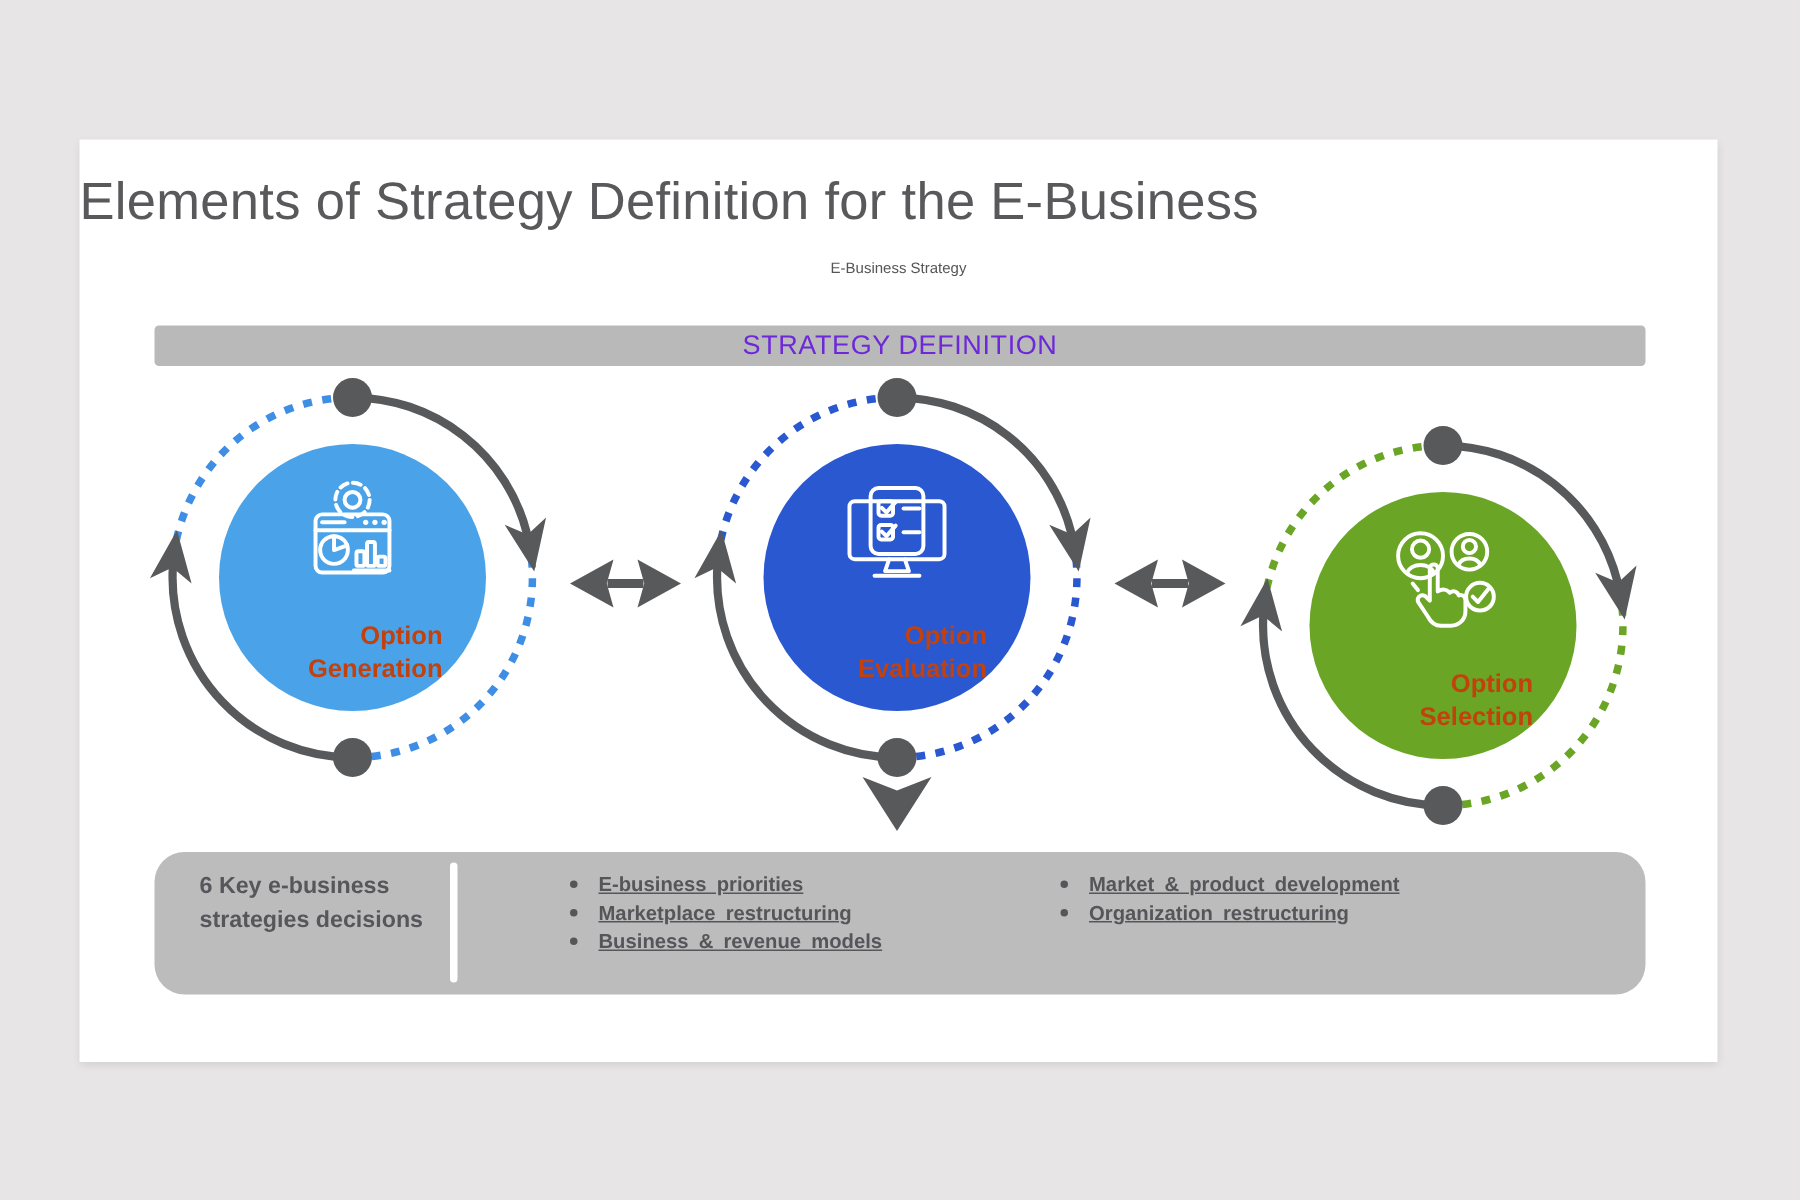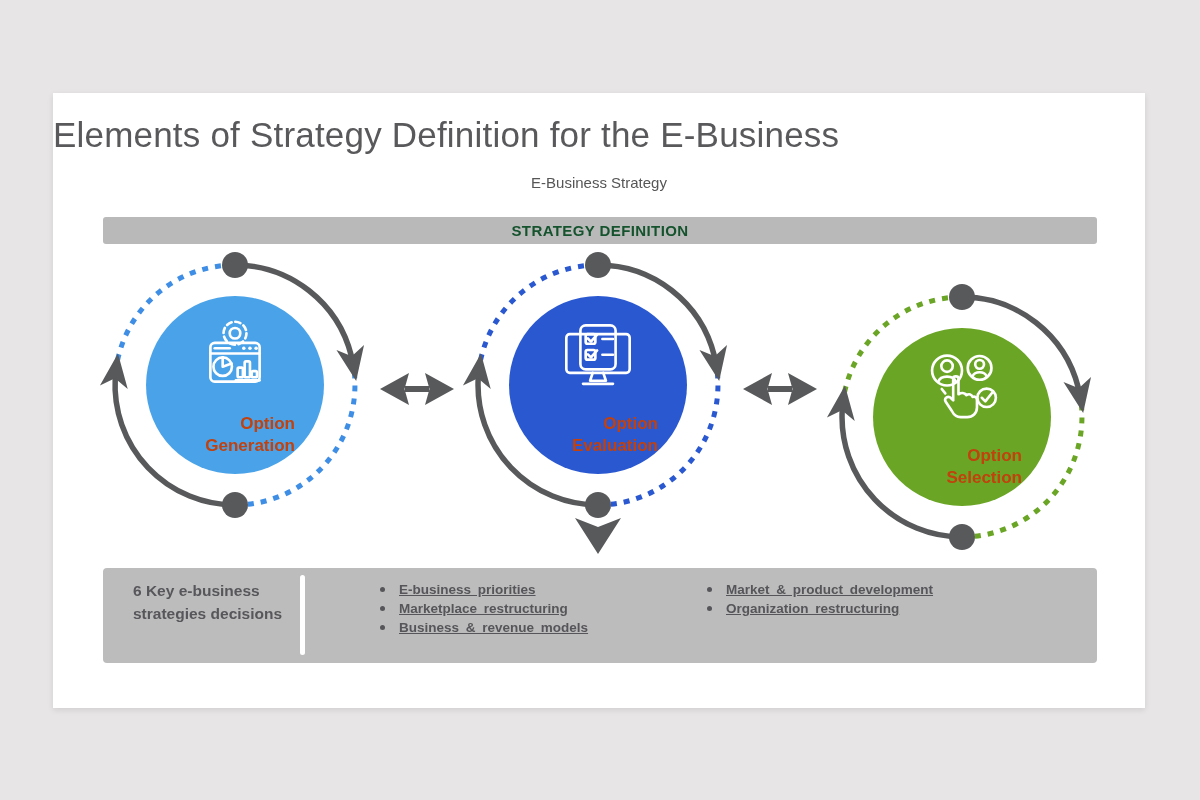--- a/index.html
+++ b/index.html
@@ -2,45 +2,45 @@
 <html style="--page-bg: #e7e5e5; --slide-bg: #ffffff; --banner-bg: #b9b9b9; --footer-bg: #bdbcbc; --arrow-gray: #58595b; --title-text: #59585b; --footer-text: #565559;"><head>
 <meta charset="utf-8">
 <style>
   html,body{margin:0;padding:0;width:1200px;height:800px;overflow:hidden;
     font-family:"Liberation Sans", sans-serif; background:var(--page-bg,#e7e5e5);}
   .slide{position:absolute;left:53px;top:93px;width:1092px;height:615px;
     background:var(--slide-bg,#fff);box-shadow:0 2px 6px rgba(0,0,0,.10);}
   .title{margin:0;position:absolute;top:22px;left:0;width:100%;text-align:left;
     font-size:35px;font-weight:500;color:var(--title-text,#59585b);letter-spacing:.2px;}
   .subtitle{position:absolute;top:81px;left:0;width:100%;text-align:center;
-    font-size:15px;font-weight:500;color:#565656;}
+    font-size:10px;font-weight:500;color:#565656;}
   .banner{position:absolute;left:50px;top:124px;width:994px;height:27px;border-radius:3px;
     background:var(--banner-bg,#b9b9b9);display:flex;align-items:center;justify-content:center;}
-  .banner span{font-size:15px;font-weight:bold;color:#14532d;letter-spacing:.4px;}
+  .banner span{font-size:18px;font-weight:normal;color:#6d28d9;letter-spacing:.4px;}
 
   .rotator{position:absolute;top:152px;width:280px;height:280px;}
   .rot-0{left:42px;} .rot-1{left:405px;} .rot-2{left:769px;margin-top:32px;}
   .ring{position:absolute;left:0;top:0;width:280px;height:280px;}
   .fillc{fill:var(--c);}
   .dash{stroke:var(--dash);stroke-width:5;fill:none;stroke-dasharray:6 7;}
   .solid{stroke:var(--arrow-gray,#58595b);stroke-width:5.5;fill:none;stroke-linecap:round;}
   .dot{fill:var(--arrow-gray,#58595b);}
   .head{fill:var(--arrow-gray,#58595b);}
   .icon-svg{position:absolute;left:94px;top:68px;width:92px;height:88px;}
   .icon-svg *{stroke:#fff;stroke-width:3;fill:none;stroke-linecap:round;stroke-linejoin:round;}
   .icon-svg .fdot{fill:#fff;stroke:none;}
   .circle-label{position:absolute;left:80px;top:168px;width:120px;text-align:right;
     color:#c2410c;font-size:17px;font-weight:bold;line-height:1.28;}
 
   .dbl-arrow{position:absolute;top:278px;width:76px;height:36px;}
   .dbl-1{left:326px;} .dbl-2{left:689px;}
   .down-arrow{position:absolute;left:521px;top:424px;width:48px;height:38px;}
   .garrow{fill:var(--arrow-gray,#58595b);}
 
-  .footer-box{position:absolute;left:50px;top:475px;width:994px;height:95px;border-radius:4px;
+  .footer-box{position:absolute;left:50px;top:475px;width:994px;height:95px;border-radius:20px;
     background:var(--footer-bg,#bdbcbc);}
   .footer-heading{position:absolute;left:30px;top:11px;width:150px;
     font-size:15.5px;font-weight:bold;color:#57565a;line-height:23px;}
   .footer-divider{position:absolute;left:197px;top:7px;width:5px;height:80px;border-radius:3px;background:#fff;}
   .footer-list{position:absolute;top:12px;margin:0;padding:0;list-style:none;}
   .flist-1{left:277px;} .flist-2{left:604px;}
   .footer-list li{display:flex;align-items:center;height:19px;
     font-size:13.5px;font-weight:bold;color:var(--footer-text,#565559);word-spacing:3px;text-decoration:underline;}
   .bullet{width:5px;height:5px;border-radius:50%;background:#565559;margin-right:14px;flex:none;}
 </style>

